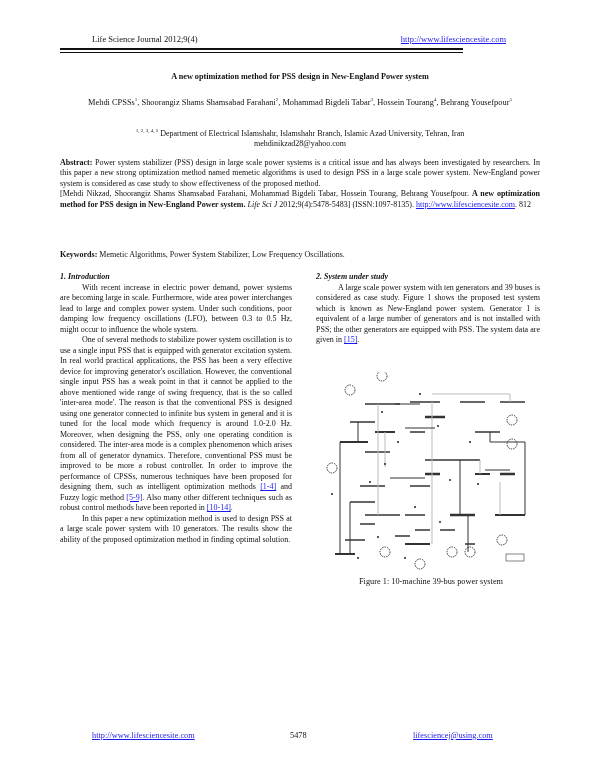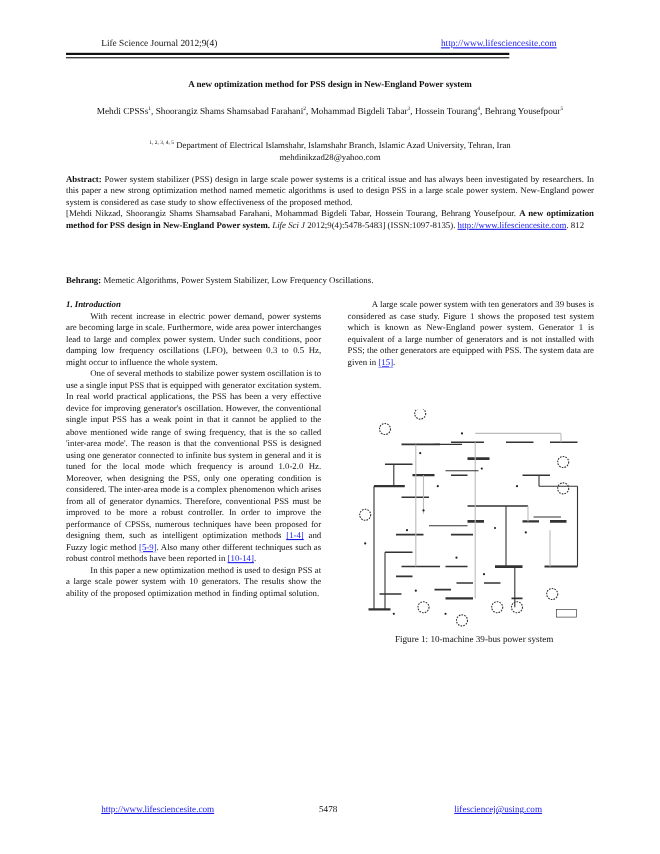--- a/index.html
+++ b/index.html
@@ -72,32 +72,33 @@
   <p class="citation">
     <span>[Mehdi Nikzad, Shoorangiz Shams Shamsabad Farahani, Mohammad Bigdeli Tabar, Hossein Tourang, Behrang Yousefpour.</span>
     <b>A new optimization method for PSS design in New-England Power system.</b>
     <i>Life Sci J</i>
     <span>2012;9(4):5478-5483] (ISSN:1097-8135).</span>
     <a>http://www.lifesciencesite.com</a><span>. 812</span>
   </p>
 </div>
 
 <div class="keywords">
-  <b>Behrang:</b>
+  <b>Keywords:</b>
   <span>Memetic Algorithms, Power System Stabilizer, Low Frequency Oscillations.</span>
 </div>
 
 <div class="col col-left">
   <h2>1. Introduction</h2>
   <p>With recent increase in electric power demand, power systems are becoming large in scale. Furthermore, wide area power interchanges lead to large and complex power system. Under such conditions, poor damping low frequency oscillations (LFO), between 0.3 to 0.5 Hz, might occur to influence the whole system.</p>
   <p><span>One of several methods to stabilize power system oscillation is to use a single input PSS that is equipped with generator excitation system. In real world practical applications, the PSS has been a very effective device for improving generator's oscillation. However, the conventional single input PSS has a weak point in that it cannot be applied to the above mentioned wide range of swing frequency, that is the so called 'inter-area mode'. The reason is that the conventional PSS is designed using one generator connected to infinite bus system in general and it is tuned for the local mode which frequency is around 1.0-2.0 Hz. Moreover, when designing the PSS, only one operating condition is considered. The inter-area mode is a complex phenomenon which arises from all of generator dynamics. Therefore, conventional PSS must be improved to be more a robust controller. In order to improve the performance of CPSSs, numerous techniques have been proposed for designing them, such as intelligent optimization methods </span><a>[1-4]</a><span> and Fuzzy logic method </span><a>[5-9]</a><span>. Also many other different techniques such as robust control methods have been reported in </span><a>[10-14]</a><span>.</span></p>
   <p>In this paper a new optimization method is used to design PSS at a large scale power system with 10 generators. The results show the ability of the proposed optimization method in finding optimal solution.</p>
 </div>
 
 <div class="col col-right">
+  <h2>2. System under study</h2>
   <p><span>A large scale power system with ten generators and 39 buses is considered as case study. Figure 1 shows the proposed test system which is known as New-England power system. Generator 1 is equivalent of a large number of generators and is not installed with PSS; the other generators are equipped with PSS. The system data are given in </span><a>[15]</a><span>.</span></p>
 </div>
 
 <div class="figure">
   <svg width="210" height="200" viewBox="0 0 210 200">
     <g stroke="#333" fill="none">
 
       <line x1="20" y1="70" x2="48" y2="70" stroke-width="2"></line>
       <line x1="30" y1="50" x2="55" y2="50" stroke-width="1.5"></line>
       <line x1="45" y1="32" x2="80" y2="32" stroke-width="1.5"></line>

